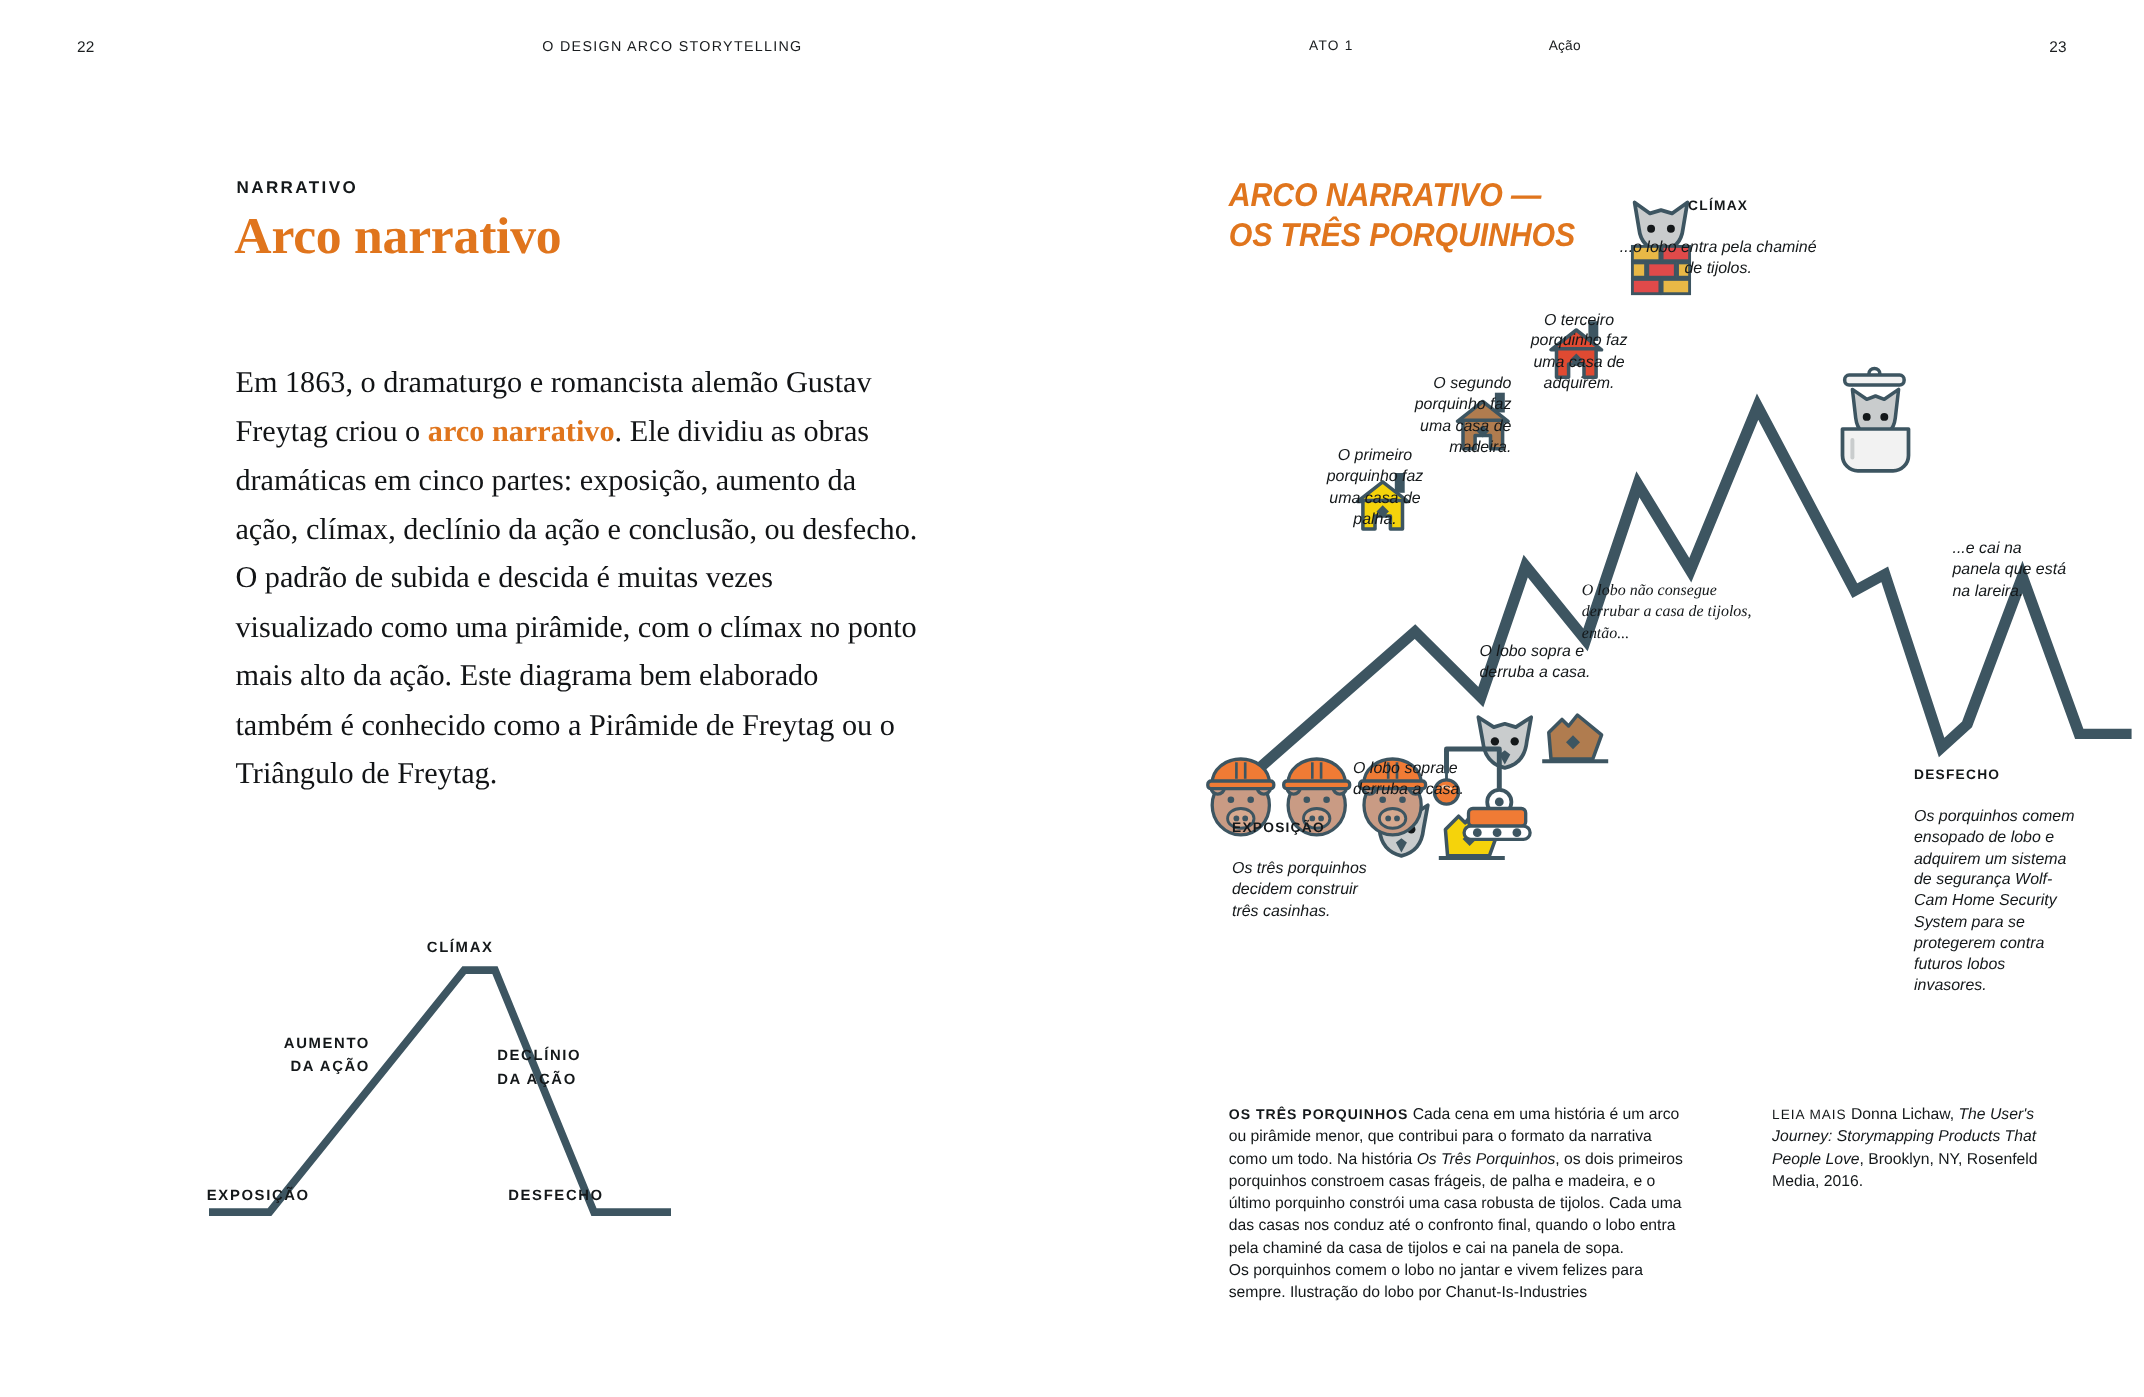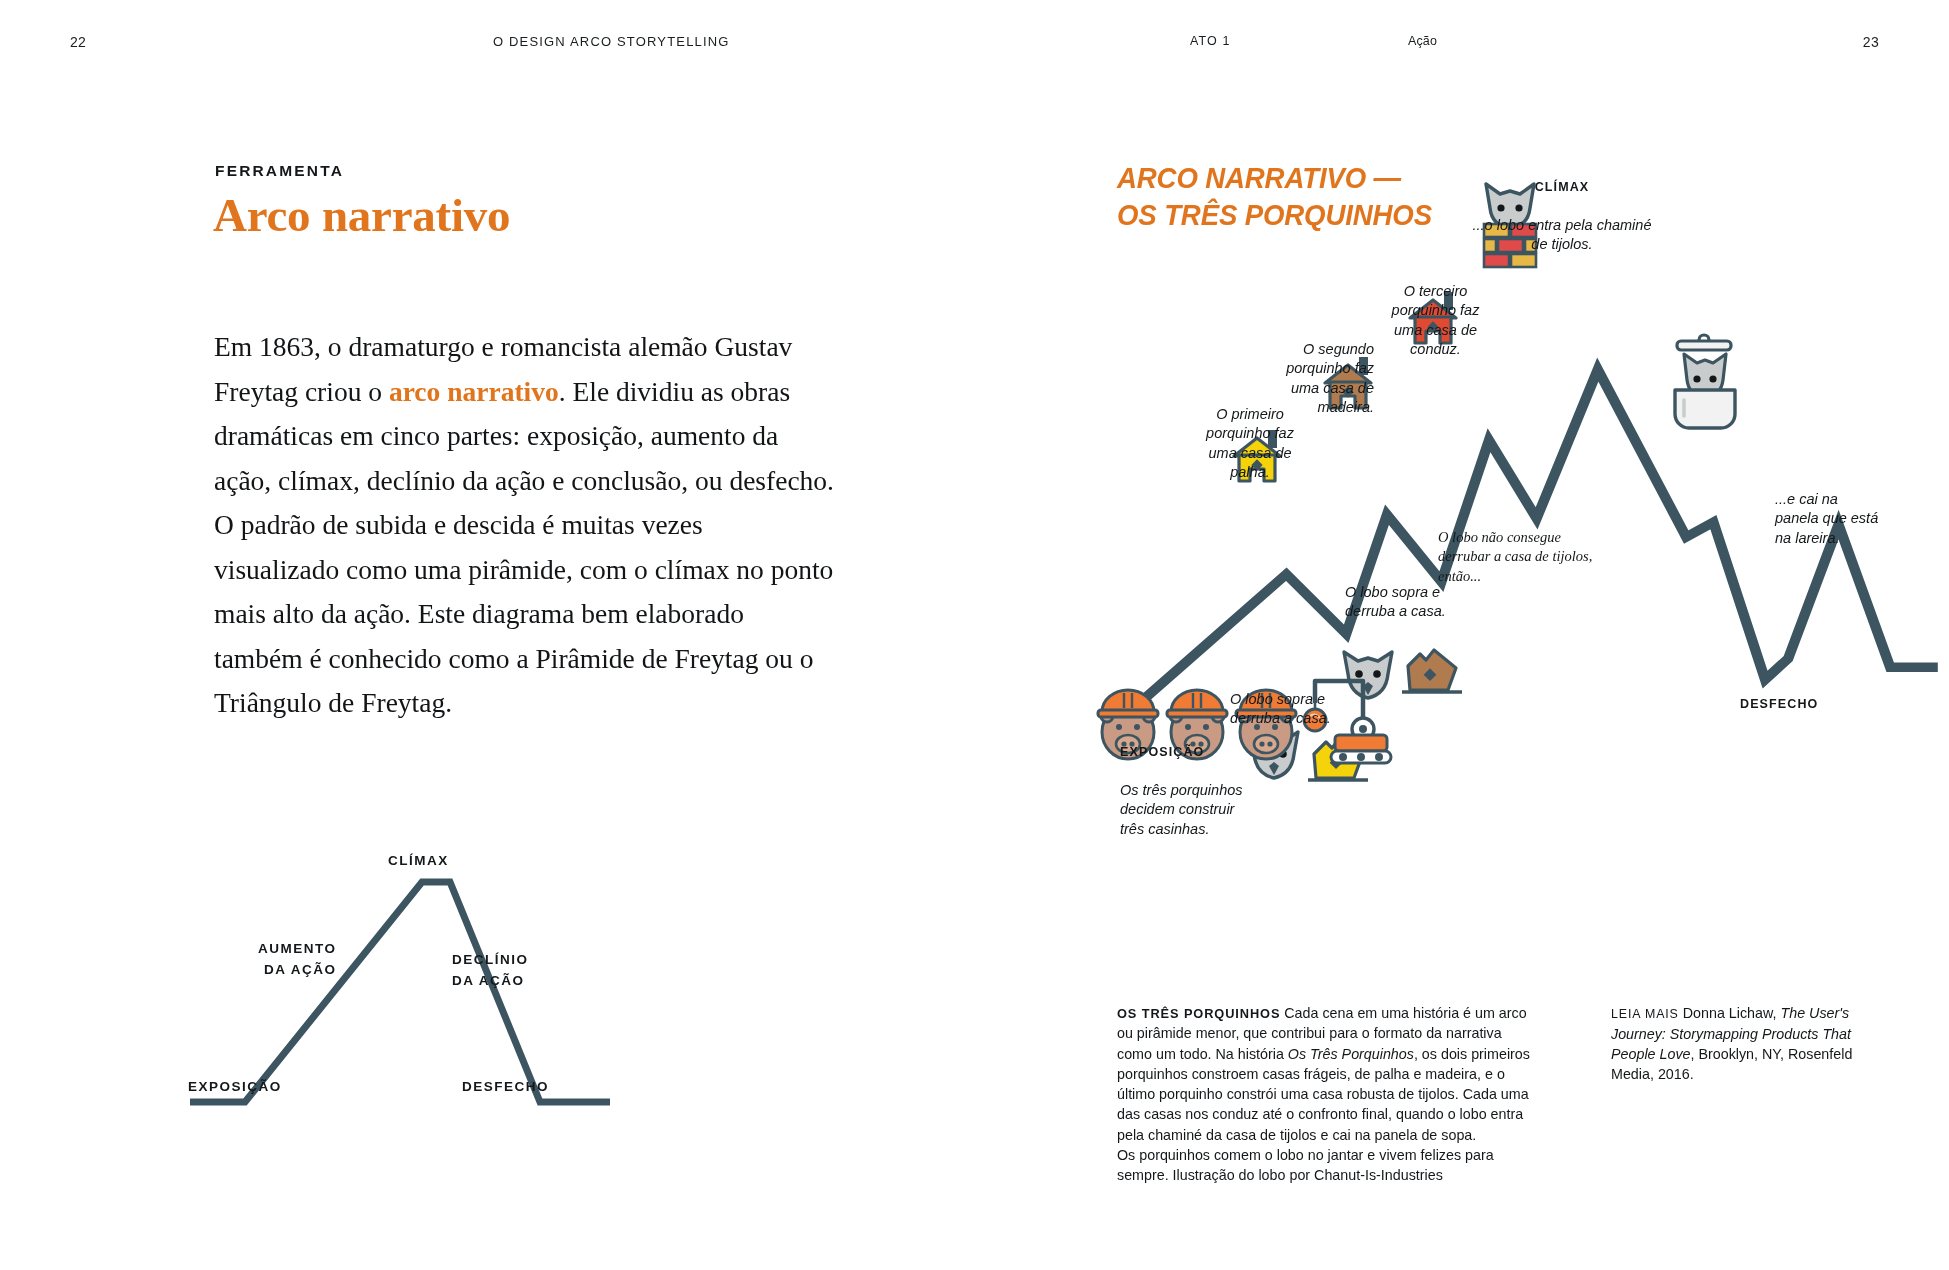--- a/index.html
+++ b/index.html
@@ -176,21 +176,21 @@
 <body>
 
 <div class="runhead" id="folio-left">22</div>
 <div class="runhead" id="runhead-left-title">O DESIGN ARCO STORYTELLING</div>
 <div class="runhead small" id="runhead-act">ATO 1</div>
 <div class="runhead small" id="runhead-section">Ação</div>
 <div class="runhead" id="folio-right">23</div>
 
 <div id="left-page">
 
-  <div class="eyebrow">FERRAMENTA</div>
+  <div class="eyebrow">NARRATIVO</div>
   <div class="tool-title">Arco narrativo</div>
 
   <p id="body-copy"><span>Em 1863, o dramaturgo e romancista alemão Gustav Freytag criou o </span><span class="hl">arco narrativo</span><span>. Ele dividiu as obras dramáticas em cinco partes: exposição, aumento da ação, clímax, declínio da ação e conclusão, ou desfecho. O padrão de subida e descida é muitas vezes visualizado como uma pirâmide, com o clímax no ponto mais alto da ação. Este diagrama bem elaborado também é conhecido como a Pirâmide de Freytag ou o Triângulo de Freytag.</span></p>
 
   <div id="pyramid-figure">
     <svg width="520" height="270" viewBox="0 0 520 270">
       <polyline points="0,252 55,252 232,32 260,32 350,252 420,252" fill="none" stroke="#3d5561" stroke-width="7" stroke-linejoin="miter" stroke-linecap="butt"></polyline>
     </svg>
     <div class="pyr-label" id="pyr-climax">CLÍMAX</div>
     <div class="pyr-label" id="pyr-rising" style="white-space:pre-line;">AUMENTO
@@ -351,33 +351,34 @@
     </g>
 
   </svg>
 </div>
 
 <div class="anno center" id="anno-climax">
   <span class="key">CLÍMAX</span>
   <span>...o lobo entra pela chaminé de tijolos.</span>
 </div>
 
-<div class="anno center" id="anno-third">O terceiro porquinho faz uma casa de conduz.</div>
+<div class="anno center" id="anno-third">O terceiro porquinho faz uma casa de adquirem.</div>
 <div class="anno center" id="anno-second">O segundo porquinho faz uma casa de madeira.</div>
 <div class="anno center" id="anno-first">O primeiro porquinho faz uma casa de palha.</div>
 <div class="anno" id="anno-bricks">O lobo não consegue derrubar a casa de tijolos, então...</div>
 <div class="anno" id="anno-blow2">O lobo sopra e derruba a casa.</div>
 <div class="anno" id="anno-blow1">O lobo sopra e derruba a casa.</div>
 
 <div class="anno" id="anno-expo">
   <span class="key">EXPOSIÇÃO</span>
   <span>Os três porquinhos decidem construir três casinhas.</span>
 </div>
 
 <div class="anno" id="anno-pot">...e cai na panela que está na lareira.</div>
 
 <div class="anno" id="anno-denoue">
   <span class="key">DESFECHO</span>
+  <span>Os porquinhos comem ensopado de lobo e adquirem um sistema de segurança Wolf-Cam Home Security System para se protegerem contra futuros lobos invasores.</span>
 </div>
 
 <div id="caption-main"><span class="key">OS TRÊS PORQUINHOS</span><span> Cada cena em uma história é um arco ou pirâmide menor, que contribui para o formato da narrativa como um todo. Na história </span><em>Os Três Porquinhos</em><span>, os dois primeiros porquinhos constroem casas frágeis, de palha e madeira, e o último porquinho constrói uma casa robusta de tijolos. Cada uma das casas nos conduz até o confronto final, quando o lobo entra pela chaminé da casa de tijolos e cai na panela de sopa.</span><br><span>Os porquinhos comem o lobo no jantar e vivem felizes para sempre. Ilustração do lobo por Chanut-Is-Industries</span></div>
 
 <div id="caption-ref"><span class="key">LEIA MAIS</span><span> Donna Lichaw, </span><em>The User's Journey: Storymapping Products That People Love</em><span>, Brooklyn, NY, Rosenfeld Media, 2016.</span></div>
 
 </body></html>

